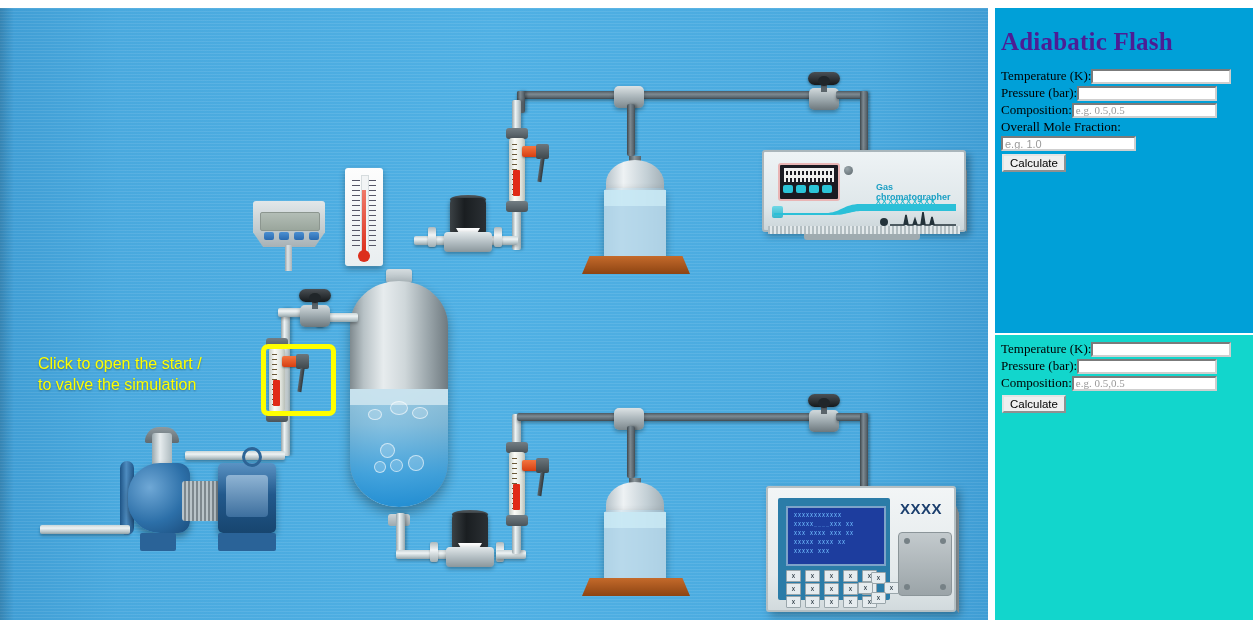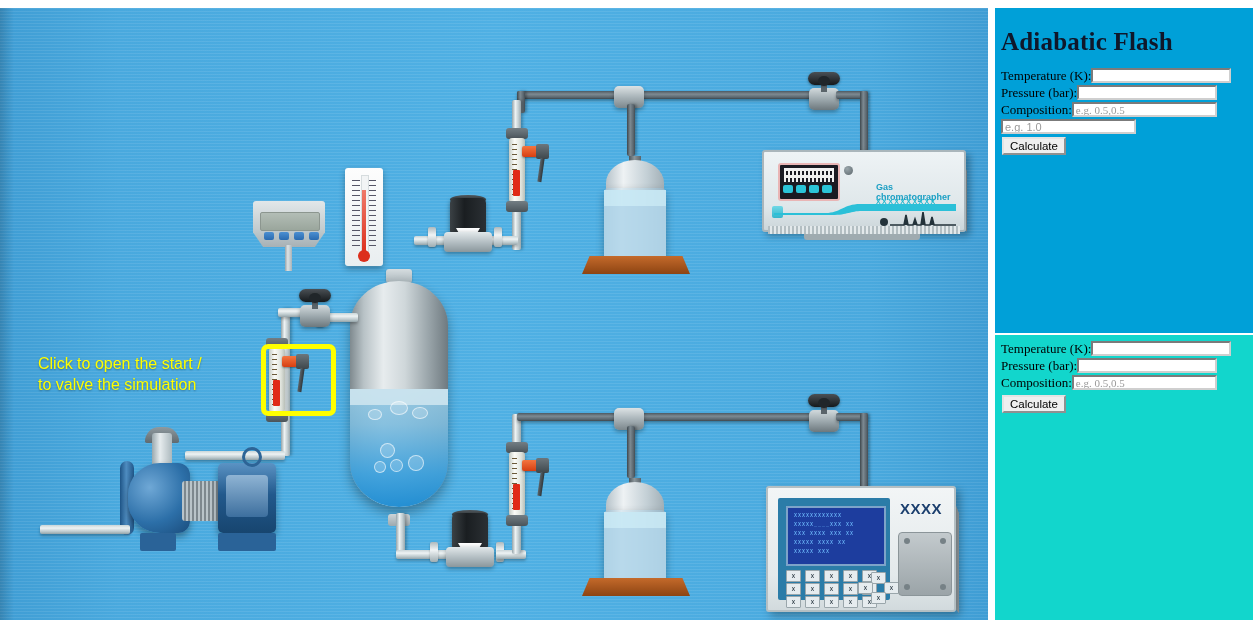--- a/index.html
+++ b/index.html
@@ -211,22 +211,22 @@
     color:#ffff00;font:400 16px "Liberation Sans",sans-serif;line-height:21px;
     text-shadow:0 1px 2px rgba(0,0,0,.35);}
   .hl-box{position:absolute;left:261px;top:336px;width:65px;height:62px;
     border:5px solid #ffff00;border-radius:7px;background:transparent;}
 
   
   .panel{position:absolute;left:995px;width:258px;box-sizing:border-box;padding:6px 0 0 4px;}
   .panel-adiabatic{top:8px;height:325px;background:#00a0d8;}
   .panel-isothermal{top:335px;height:285px;background:#12d6cc;}
   .panel h2{margin:14px 0 12px 2px;font-family:"Liberation Serif",serif;
-    font-weight:700;font-size:25px;color:#0f172a;letter-spacing:.2px;}
-  .frow{display:flex;margin:0 11px 1px 2px;}
+    font-weight:700;font-size:25px;color:#4c1d95;letter-spacing:.2px;}
+  .frow{display:flex;align-items:center;margin:0 11px 1px 2px;}
   .flabel{font-family:"Liberation Serif",serif;font-size:13px;color:#000;white-space:nowrap;}
   .finput{border:2px inset #cfcfcf;background:#fff;height:15px;font-family:"Liberation Sans",sans-serif;
     font-size:11px;color:#000;padding:0 2px;box-sizing:border-box;outline:none;}
   .finput::placeholder{color:#9a9a9a;}
   .fi-temp{width:140px;}
   .fi-pres{width:140px;}
   .fi-comp{width:145px;font-family:Liberation Serif, serif;}
   .fi-mole{width:135px;margin:1px 3px 0 2px;display:block;}
   .flabel-block{display:block;margin:0 0 0 2px;}
   .calcbtn{margin:3px 0 0 3px;background:#efefef;border:2px outset #e4e4e4;
@@ -521,20 +521,21 @@
     <div class="frow">
       <span class="flabel">Pressure (bar):</span>
       <input class="finput fi-pres" type="text" placeholder="" style="">
     </div>
 
     <div class="frow">
       <span class="flabel">Composition:</span>
       <input class="finput fi-comp" type="text" placeholder="e.g. 0.5,0.5" style="">
     </div>
 
+    <span class="flabel flabel-block">Overall Mole Fraction:</span>
     <input class="finput fi-mole" type="text" placeholder="e.g. 1.0" style="">
 
     <button class="calcbtn">Calculate</button>
   </div>
 
   <div class="panel panel-isothermal">
 
     <div class="frow">
       <span class="flabel">Temperature (K):</span>
       <input class="finput fi-temp" type="text" placeholder="" style="">

